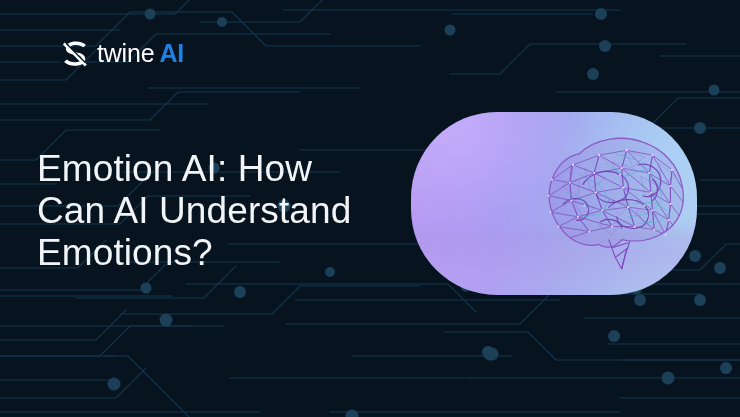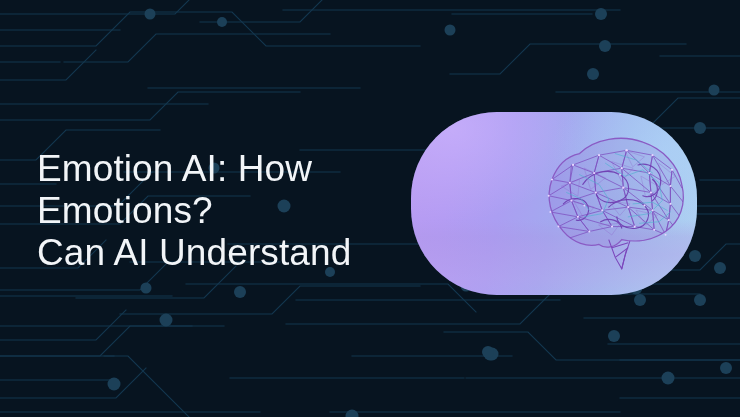--- a/index.html
+++ b/index.html
@@ -213,25 +213,39 @@
       <circle cx="474" cy="152" r="5"></circle>
       <circle cx="222" cy="22" r="5"></circle>
       <circle cx="150" cy="14" r="5.5"></circle>
       <circle cx="214" cy="168" r="5.5"></circle>
       <circle cx="146" cy="288" r="5.5"></circle>
       <circle cx="640" cy="300" r="6"></circle>
       <circle cx="714" cy="90" r="5.5"></circle>
     </g>
   </svg>
 
+  <div id="logo">
+    <svg id="logo-mark" viewBox="0 0 32 32" xmlns="http://www.w3.org/2000/svg">
+      <path fill="#ffffff" d="M16.4 1.8c5.3 0 9.6 1.6 11.9 4l-2.9 2.9c-1.9-1.7-5.1-2.9-9-2.9
+               -4.4 0-7.4 1.7-7.4 4.3 0 2.4 2 3.6 6.4 4.4l3.5.6c5.6 1 8.6 3.3 8.6 7.3
+               0 4.9-4.9 8-12.1 8C9.6 30.4 5 28.6 2.6 26l3-3c2 1.9 5.4 3.3 9.6 3.3
+               4.7 0 7.8-1.6 7.8-4.2 0-2.3-1.9-3.5-6.2-4.3l-3.6-.7C7.5 16 4.6 13.7 4.6 9.7
+               4.6 4.9 9.3 1.8 16.4 1.8z"></path>
+      <path fill="#ffffff" d="M3.3 3.0 L29.4 29.1 27.1 31.4 1.0 5.3z"></path>
+      <path fill="none" stroke="#0d1b26" stroke-width="1.6" d="M5.2 4.2 L27.8 26.9"></path>
+    </svg>
+    <div id="logo-word">
+      <span class="tw">twine</span><span class="ai">AI</span>
+    </div>
+  </div>
 
   <h1 id="headline">
     <span class="hl">Emotion AI: How</span>
+    <span class="hl">Can AI Understand</span>
     <span class="hl">Emotions?</span>
-    <span class="hl">Can AI Understand</span>
   </h1>
 
   <div id="image-card">
     <div id="card-glow"></div>
     <div id="card-glow2"></div>
     <div id="card-floor"></div>
 
     <div id="brain-wrap">
       <svg id="brain-svg" viewBox="0 0 200 180" xmlns="http://www.w3.org/2000/svg">
         <defs>

